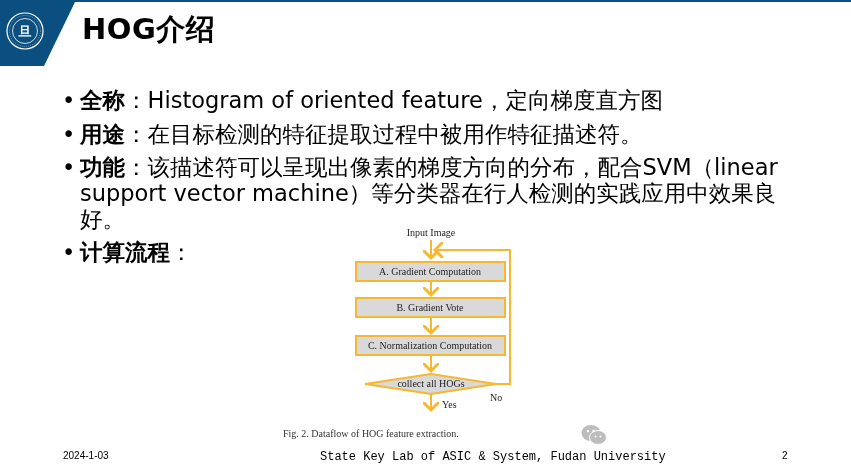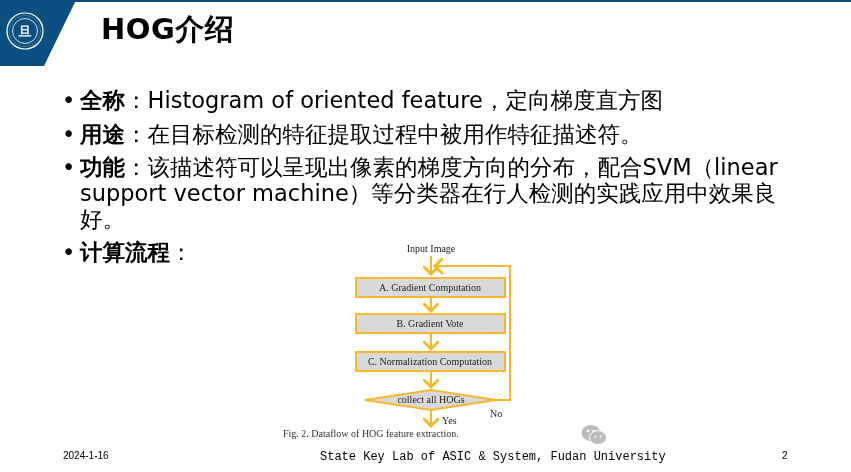--- a/index.html
+++ b/index.html
@@ -3,29 +3,29 @@
   <meta charset="utf-8">
   <style>
     * { box-sizing: border-box; margin: 0; padding: 0; }
     html, body { width: 851px; height: 472px; overflow: hidden; background: #ffffff; }
     body { position: relative; font-family: "DejaVu Sans", "Liberation Sans", sans-serif; color: #000; }
 
     .top-rule { position: absolute; left: 0; top: 0; width: 851px; height: 2px; background: #0b4f80; }
     .logo-band { position: absolute; left: 0; top: 0; width: 76px; height: 66px; }
     .logo-band svg { display: block; }
 
-    .title { position: absolute; left: 82px; top: 10px; font-size: 29px; font-weight: bold; letter-spacing: 0.5px; color: #000; font-family: "DejaVu Sans", "Liberation Sans", sans-serif; margin-left: 19px; }
+    .title { position: absolute; left: 82px; top: 10px; font-size: 29px; font-weight: bold; letter-spacing: 0.5px; color: #000; font-family: "DejaVu Sans", "Liberation Sans", sans-serif; }
 
     .bullets { position: absolute; left: 60px; top: 86px; width: 760px; }
     .bullet { position: relative; padding-left: 20px; font-size: 22.5px; line-height: 28px; color: #000; }
     .bullet .dot { position: absolute; left: 2px; top: 0; }
     .bullet .key { font-weight: bold; text-align: center; }
     .bullet + .bullet { margin-top: 6px; }
 
-    .flow { position: absolute; left: 340px; top: 238px; width: 190px; height: 195px; text-decoration: underline; }
+    .flow { position: absolute; left: 340px; top: 222px; width: 190px; height: 195px; text-decoration: underline; }
     .flow svg { display: block; }
     .flow text { font-family: "Liberation Serif", "DejaVu Serif", serif; fill: #222; }
 
     .caption { position: absolute; left: 283px; top: 428px; font-family: "Liberation Serif", "DejaVu Serif", serif; font-size: 10px; color: #333; }
 
     .footer-date { position: absolute; left: 63px; top: 450px; font-size: 10px; font-family: "Liberation Sans", sans-serif; }
     .footer-lab { position: absolute; left: 320px; top: 450px; font-size: 12px; font-family: Liberation Mono, monospace; }
     .footer-page { position: absolute; left: 782px; top: 450px; font-size: 10px; font-family: "Liberation Sans", sans-serif; }
 
     .watermark { position: absolute; left: 581px; top: 424px; display: flex; align-items: center; gap: 6px; color: #bdbdbd; font-size: 21px; font-family: "DejaVu Sans", sans-serif; }
@@ -108,15 +108,15 @@
   <svg width="26" height="22" viewBox="0 0 26 22">
     <ellipse cx="10" cy="9" rx="9.5" ry="8" fill="#bdbdbd"></ellipse>
     <ellipse cx="17" cy="13.5" rx="8.5" ry="7" fill="#bdbdbd" stroke="#fff" stroke-width="1"></ellipse>
     <circle cx="7" cy="7" r="1.2" fill="#fff"></circle>
     <circle cx="12.5" cy="7" r="1.2" fill="#fff"></circle>
     <circle cx="14.5" cy="12.5" r="1" fill="#fff"></circle>
     <circle cx="19.5" cy="12.5" r="1" fill="#fff"></circle>
   </svg>
 </div>
 
-<div class="footer-date">2024-1-16</div>
+<div class="footer-date">2024-1-03</div>
 <div class="footer-lab">State Key Lab of ASIC &amp; System, Fudan University</div>
 <div class="footer-page">2</div>
 
 </body></html>

